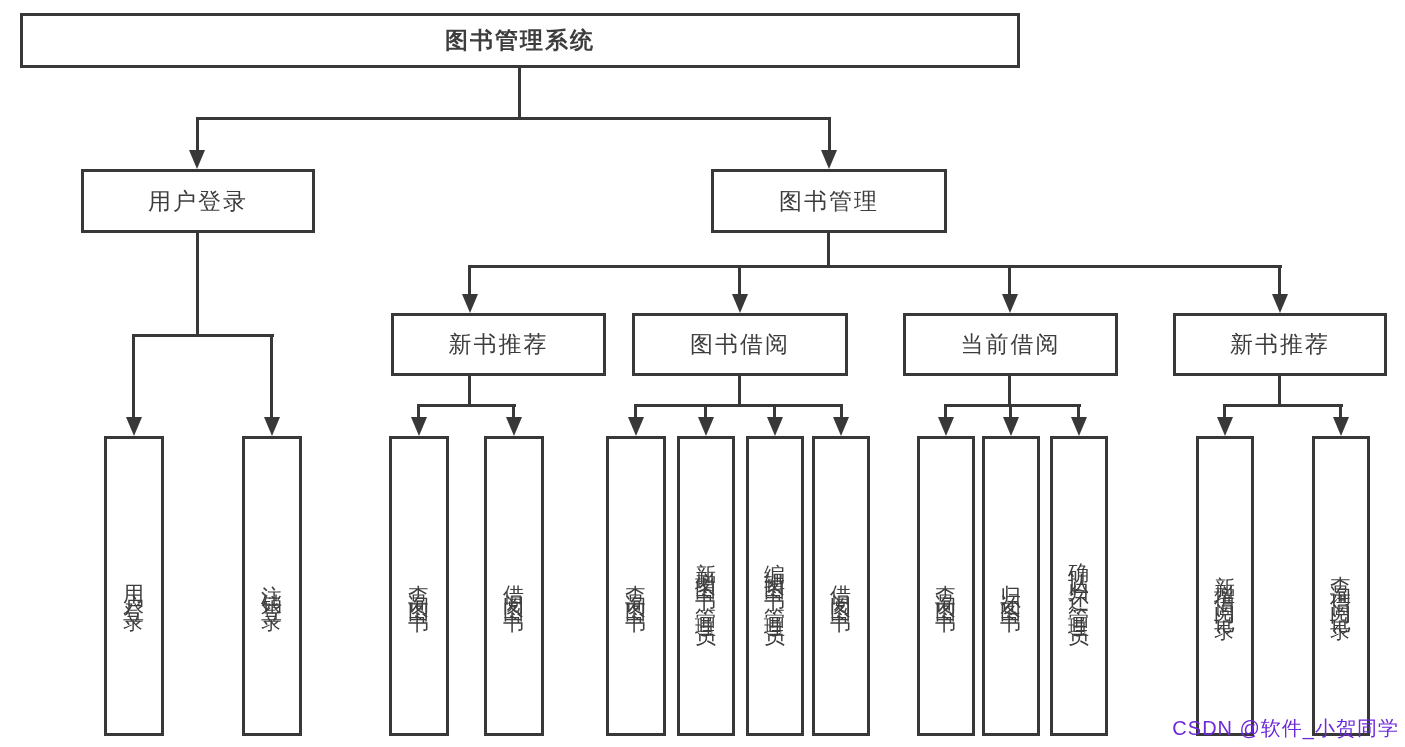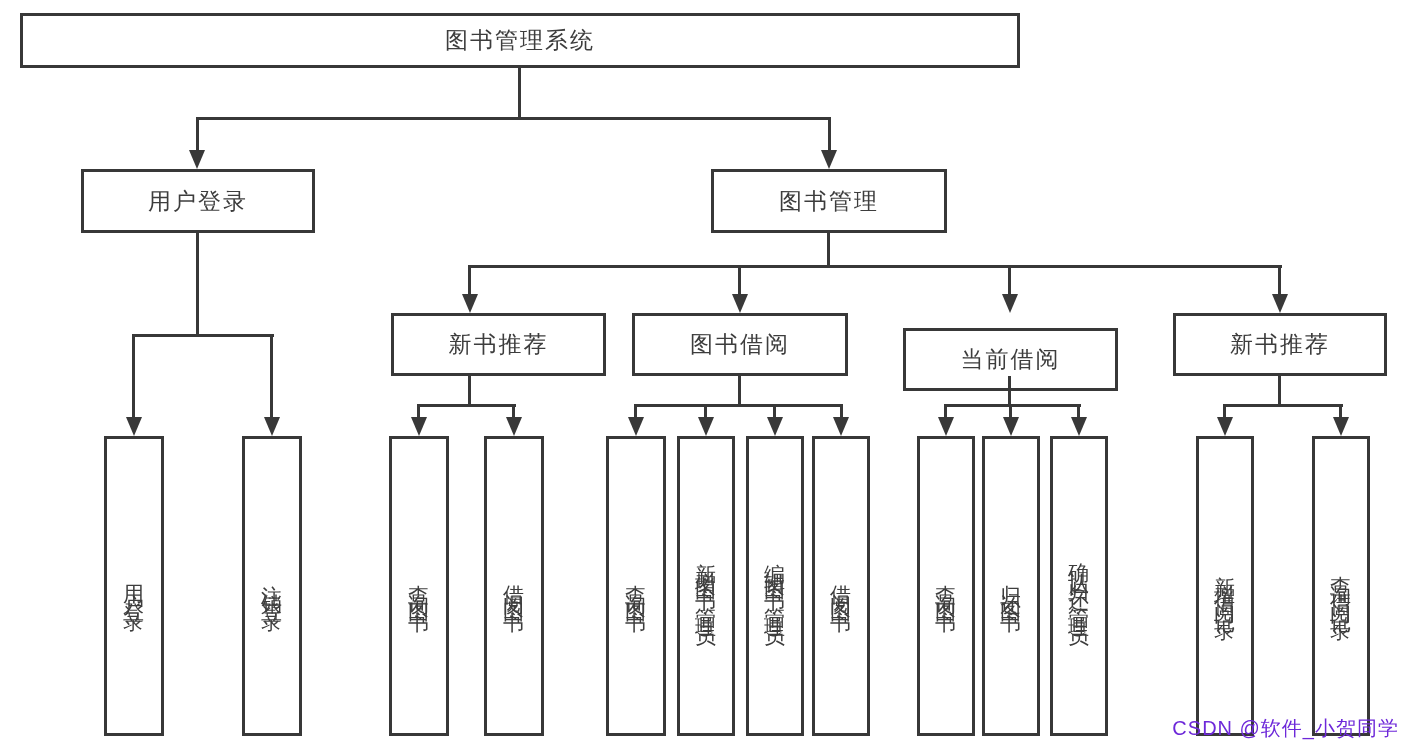--- a/index.html
+++ b/index.html
@@ -50,21 +50,21 @@
     font-size:20px;
     color:#6d28d9;
     letter-spacing:1px;
   }
 </style>
 </head>
 <body>
 
 <div class="stage">
 
-  <div class="box" style="left:20px; top:13px; width:1000px; height:55px;">图书管理系统</div>
+  <div class="box" style="left:20px; top:13px; width:1000px; height:55px;font-weight:bold;">图书管理系统</div>
 
   <div class="vl" style="left:518px; top:68px; height:51px;"></div>
   <div class="hl" style="left:196px; top:117px; width:635px;"></div>
   <div class="vl" style="left:196px; top:117px; height:35px;"></div>
   <div class="arr" style="left:189px; top:150px;"></div>
   <div class="vl" style="left:828px; top:117px; height:35px;"></div>
   <div class="arr" style="left:821px; top:150px;"></div>
 
   <div class="box" style="left:81px; top:169px; width:234px; height:64px;">用户登录</div>
   <div class="box" style="left:711px; top:169px; width:236px; height:64px;">图书管理</div>
@@ -82,21 +82,21 @@
   <div class="arr" style="left:462px; top:294px;"></div>
   <div class="vl" style="left:738px; top:265px; height:32px;"></div>
   <div class="arr" style="left:732px; top:294px;"></div>
   <div class="vl" style="left:1008px; top:265px; height:32px;"></div>
   <div class="arr" style="left:1002px; top:294px;"></div>
   <div class="vl" style="left:1278px; top:265px; height:32px;"></div>
   <div class="arr" style="left:1272px; top:294px;"></div>
 
   <div class="box" style="left:363px; top:313px; width:215px; height:63px;margin-left:28px;">新书推荐</div>
   <div class="box" style="left:632px; top:313px; width:216px; height:63px;">图书借阅</div>
-  <div class="box" style="left:903px; top:313px; width:215px; height:63px;margin-top:15px;">当前借阅</div>
+  <div class="box" style="left:903px; top:313px; width:215px; height:63px;">当前借阅</div>
   <div class="box" style="left:1173px; top:313px; width:214px; height:63px;">新书推荐</div>
 
   <div class="vl" style="left:468px; top:376px; height:31px;"></div>
   <div class="hl" style="left:417px; top:404px; width:99px;"></div>
   <div class="vl" style="left:417px; top:404px; height:15px;"></div>
   <div class="arr" style="left:411px; top:417px;"></div>
   <div class="vl" style="left:512px; top:404px; height:15px;"></div>
   <div class="arr" style="left:506px; top:417px;"></div>
 
   <div class="vl" style="left:738px; top:376px; height:31px;"></div>

